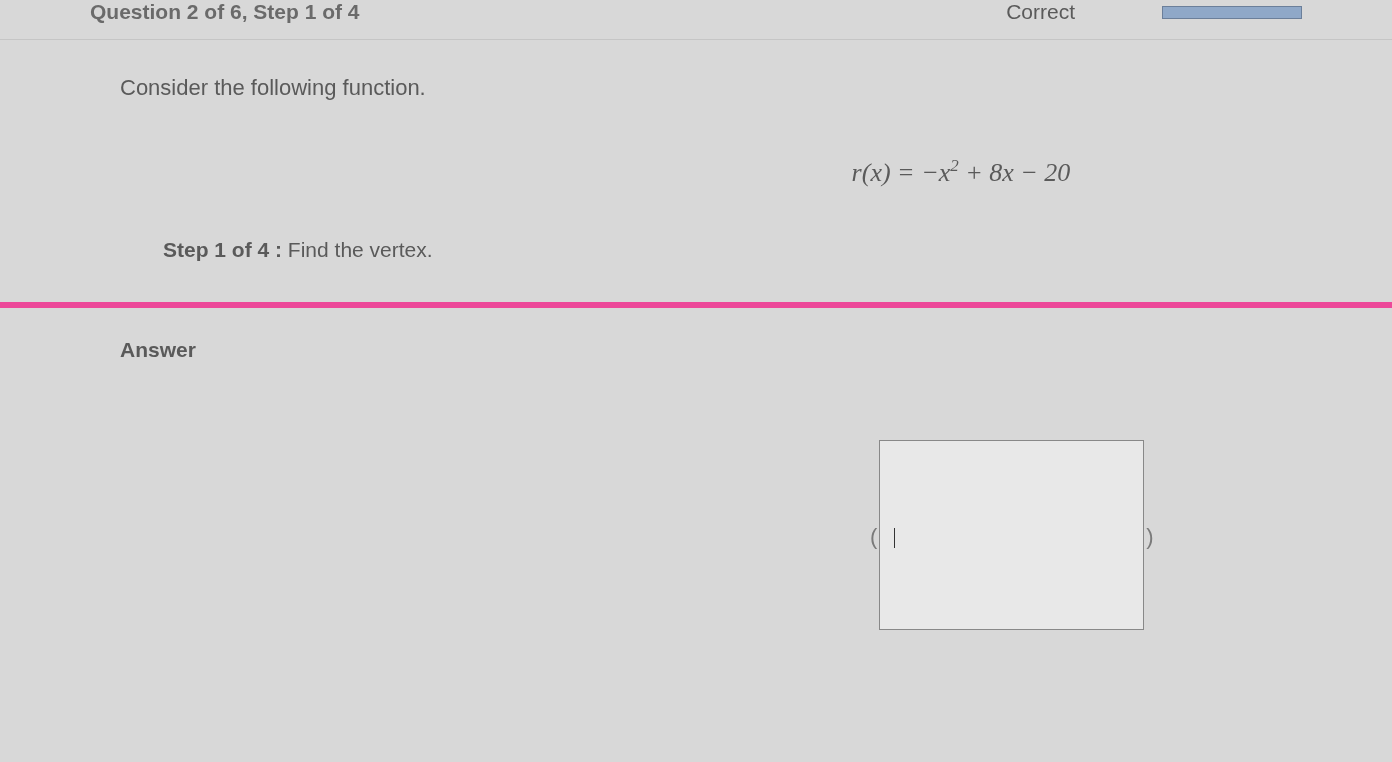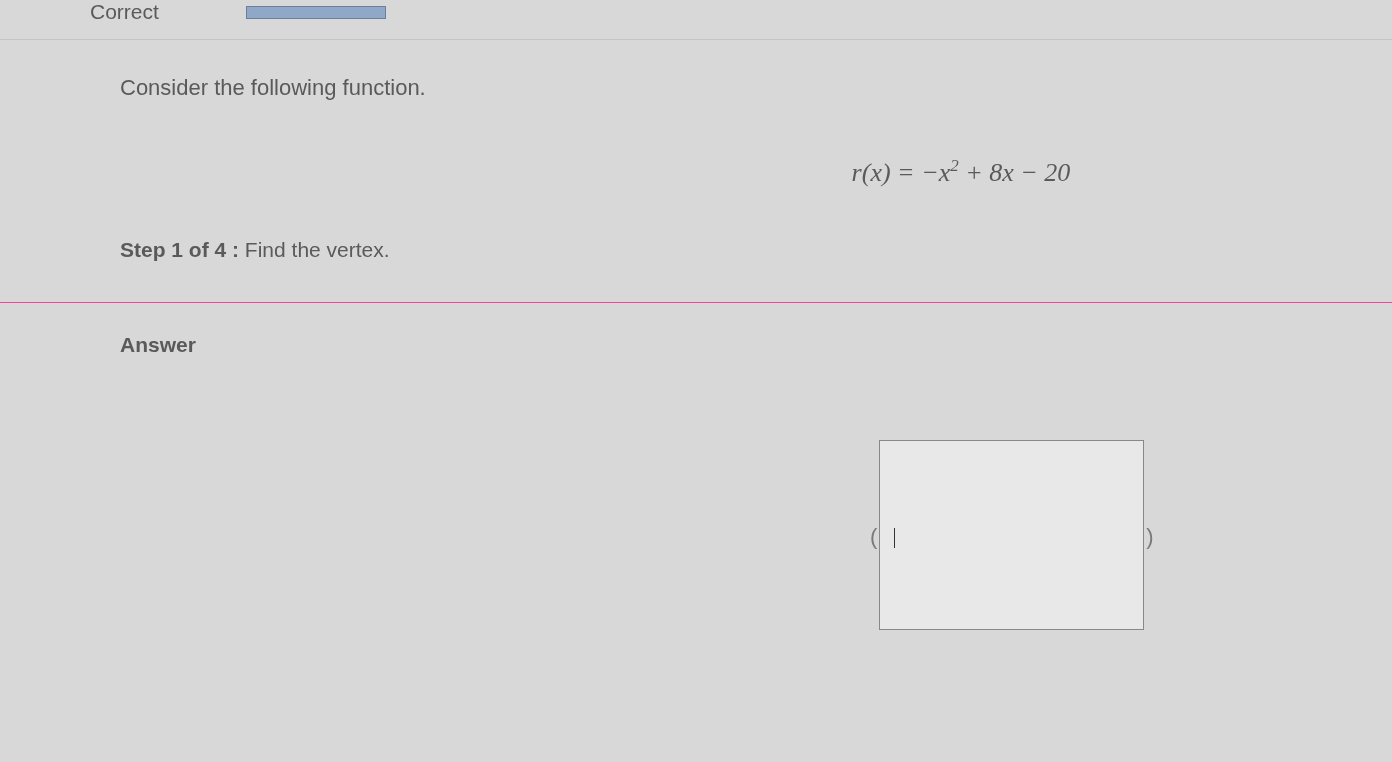--- a/index.html
+++ b/index.html
@@ -38,21 +38,21 @@
       color: #5a5a5a;
     }
     .progress-bar {
       width: 140px;
       height: 13px;
       background: #8fa8c8;
       border: 1px solid #6b7f9a;
     }
     .question-section {
       padding: 35px 120px 40px 120px;
-      border-bottom: 1px solid #ec4899;
+      border-bottom: 6px solid #ec4899;
     }
     .prompt-text {
       font-size: 22px;
       color: #5a5a5a;
       margin-bottom: 55px;
     }
     .equation {
       font-family: "Times New Roman", serif;
       font-size: 26px;
       font-style: italic;
@@ -64,20 +64,21 @@
     .equation sup {
       font-size: 17px;
       vertical-align: super;
     }
     .step-text {
       font-size: 21px;
       color: #5a5a5a;
     }
     .step-bold {
       font-weight: 700;
+      margin-left: 43px;
     }
     .answer-section {
       padding: 30px 68px 0 120px;
     }
     .answer-label {
       font-size: 21px;
       font-weight: 700;
       color: #5a5a5a;
     }
     .input-area {
@@ -111,20 +112,21 @@
       background: #333;
     }
     .input-container {
       position: relative;
     }
   </style>
 </head>
 <body>
 
 <div class="header">
+  <div class="header-left">Question 2 of 6, Step 1 of 4</div>
   <div class="header-right">
     <div class="correct-label">Correct</div>
     <div class="progress-bar"></div>
   </div>
 </div>
 
 <div class="question-section">
   <div class="prompt-text">Consider the following function.</div>
   <div class="equation">
     <span>r(x)</span><span> = </span><span>−</span><span>x</span><sup>2</sup><span> + 8</span><span>x</span><span> − 20</span>

